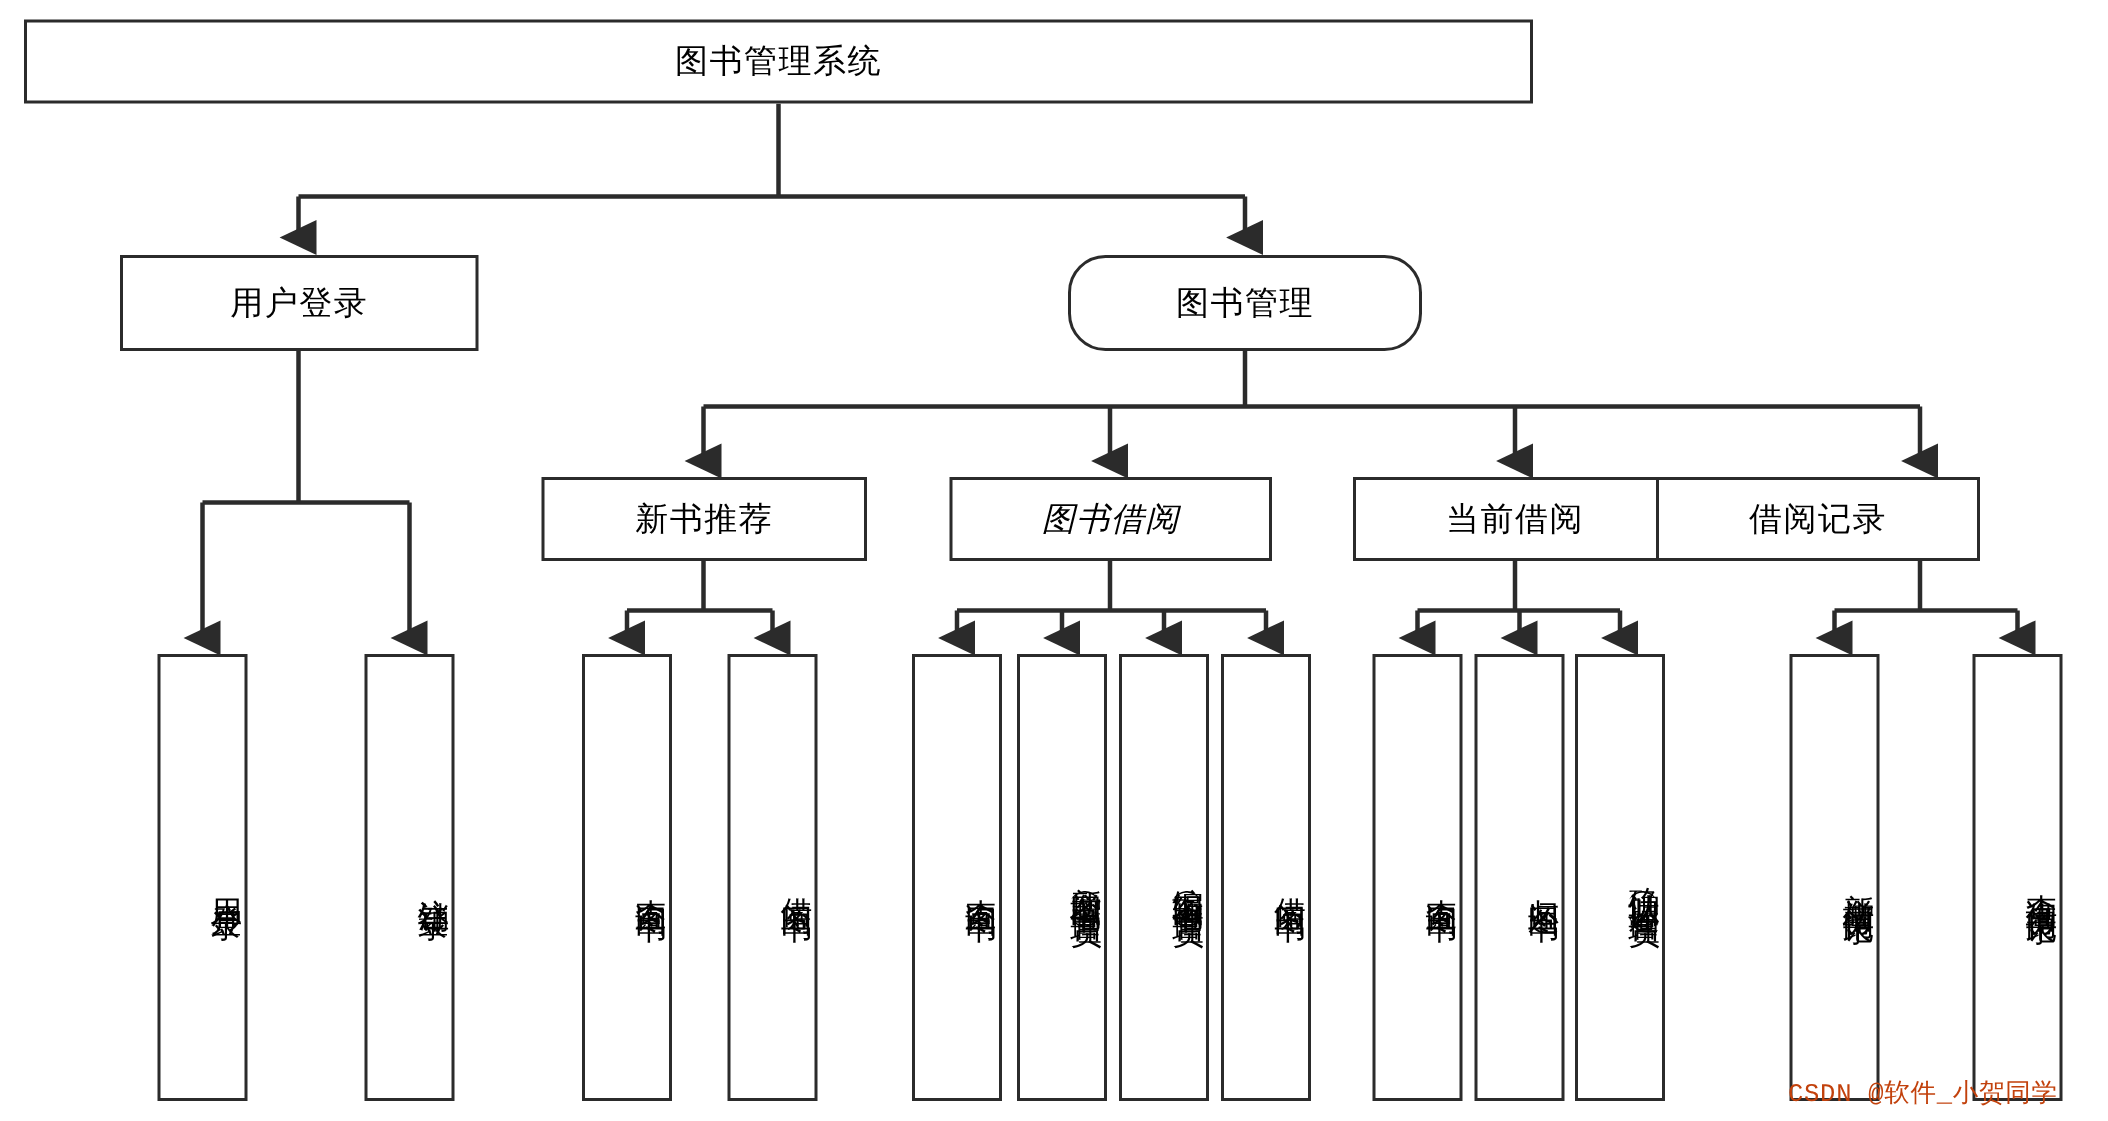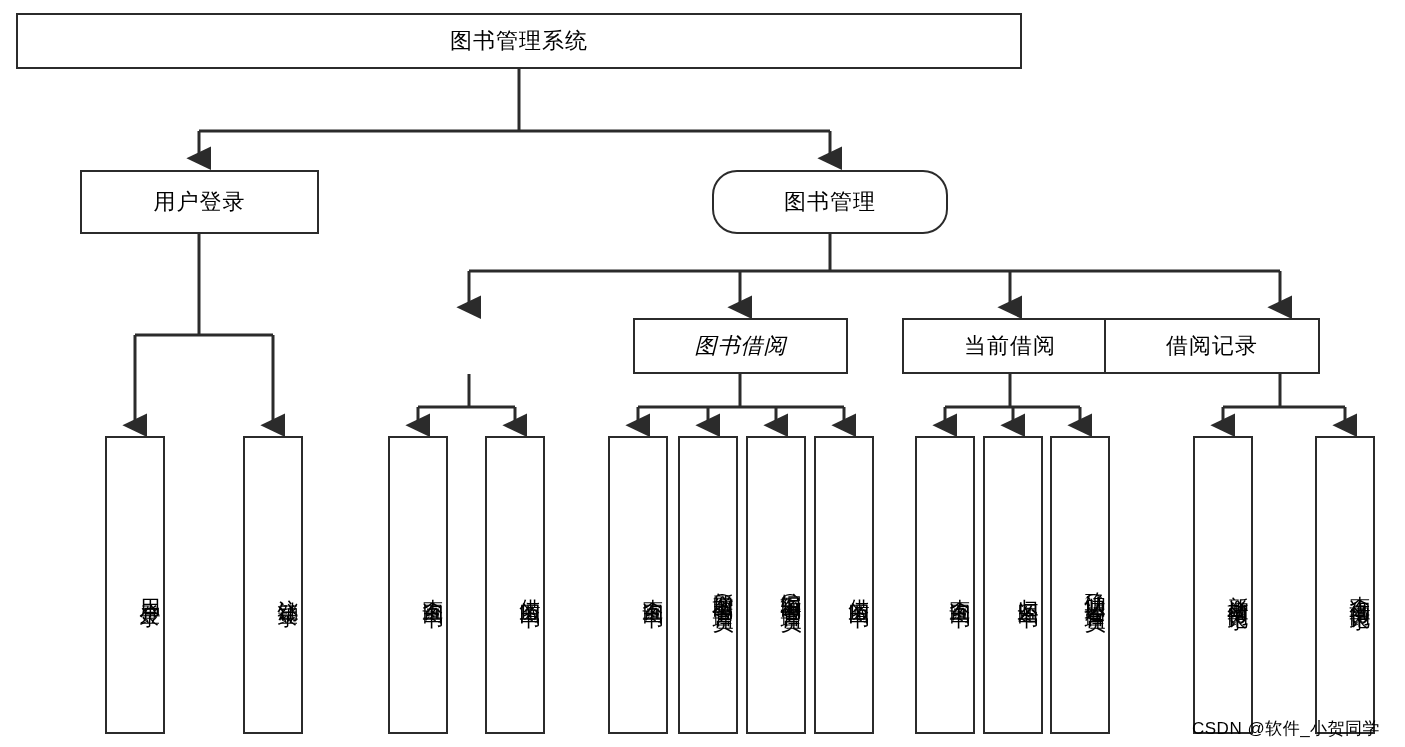--- a/index.html
+++ b/index.html
@@ -113,20 +113,21 @@
       <path d="M 1223,407 L 1223,425" marker-end="url(#arrow)"></path>
       <path d="M 1345,407 L 1345,425" marker-end="url(#arrow)"></path>
     </g>
   </svg>
 
   <div class="node h" style="left: 16px; top: 13px; width: 1006px; height: 56px; border-color: rgb(43, 43, 43);">图书管理系统</div>
 
   <div class="node h" style="left: 80px; top: 170px; width: 239px; height: 64px; border-color: rgb(43, 43, 43);">用户登录</div>
   <div class="node h" style="left: 712px; top: 170px; width: 236px; height: 64px; border-color: rgb(43, 43, 43); border-radius: 25px;">图书管理</div>
 
+  <div class="node h" style="left: 361px; top: 318px; width: 217px; height: 56px; border-color: rgb(43, 43, 43);">新书推荐</div>
   <div class="node h" style="left: 633px; top: 318px; width: 215px; height: 56px; border-color: rgb(43, 43, 43); font-style: italic;">图书借阅</div>
   <div class="node h" style="left: 902px; top: 318px; width: 216px; height: 56px; border-color: rgb(43, 43, 43);">当前借阅</div>
   <div class="node h" style="left: 1104px; top: 318px; width: 216px; height: 56px; border-color: rgb(43, 43, 43);">借阅记录</div>
 
   <div class="node v" style="left: 105px; top: 436px; width: 60px; height: 298px; border-color: rgb(43, 43, 43);">
     <span class="vtext">用户登录</span>
   </div>
   <div class="node v" style="left: 243px; top: 436px; width: 60px; height: 298px; border-color: rgb(43, 43, 43);">
     <span class="vtext">注销登录</span>
   </div>
@@ -157,15 +158,15 @@
   <div class="node v" style="left: 1050px; top: 436px; width: 60px; height: 298px; border-color: rgb(43, 43, 43);">
     <span class="vtext">确认归还（管理员）</span>
   </div>
   <div class="node v" style="left: 1193px; top: 436px; width: 60px; height: 298px; border-color: rgb(43, 43, 43);">
     <span class="vtext">新增借阅记录</span>
   </div>
   <div class="node v" style="left: 1315px; top: 436px; width: 60px; height: 298px; border-color: rgb(43, 43, 43);">
     <span class="vtext">查询借阅记录</span>
   </div>
 
-  <div class="watermark" style="left: 1192px; top: 717px; color: #000000;">CSDN @软件_小贺同学</div>
+  <div class="watermark" style="left: 1192px; top: 717px; color: #c2410c; font-family: Liberation Mono, monospace;">CSDN @软件_小贺同学</div>
 
 </div>
 
 </body></html>

